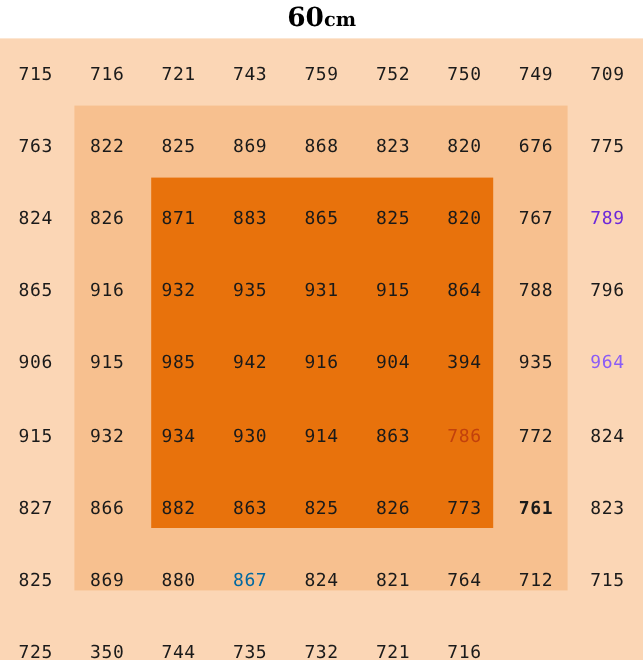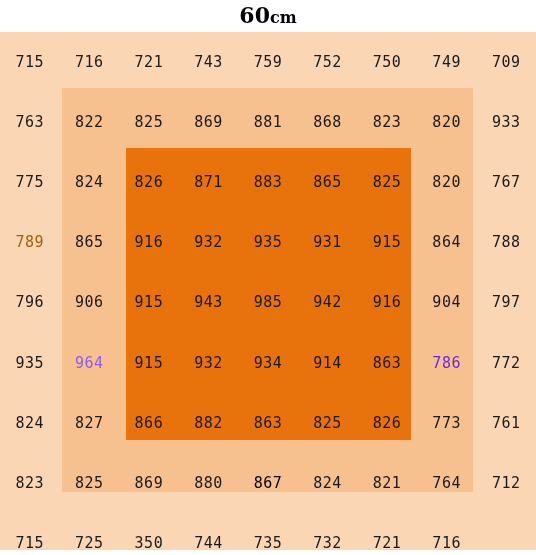--- a/index.html
+++ b/index.html
@@ -80,75 +80,74 @@
     <div class="cell" style="color: rgb(26, 26, 26);">743</div>
     <div class="cell" style="color: rgb(26, 26, 26);">759</div>
     <div class="cell" style="color: rgb(26, 26, 26);">752</div>
     <div class="cell" style="color: rgb(26, 26, 26);">750</div>
     <div class="cell" style="color: rgb(26, 26, 26);">749</div>
     <div class="cell" style="color: rgb(26, 26, 26);">709</div>
     <div class="cell" style="color: rgb(26, 26, 26);">763</div>
     <div class="cell" style="color: rgb(26, 26, 26);">822</div>
     <div class="cell" style="color: rgb(26, 26, 26);">825</div>
     <div class="cell" style="color: rgb(26, 26, 26);">869</div>
-    <div class="cell" style="color: rgb(26, 26, 26);">881</div>
     <div class="cell" style="color: rgb(26, 26, 26);">868</div>
     <div class="cell" style="color: rgb(26, 26, 26);">823</div>
     <div class="cell" style="color: rgb(26, 26, 26);">820</div>
-    <div class="cell" style="color: rgb(26, 26, 26);">933</div>
+    <div class="cell" style="color: rgb(26, 26, 26);">676</div>
     <div class="cell" style="color: rgb(26, 26, 26);">775</div>
     <div class="cell" style="color: rgb(26, 26, 26);">824</div>
     <div class="cell" style="color: rgb(26, 26, 26);">826</div>
     <div class="cell" style="color: rgb(26, 26, 26);">871</div>
     <div class="cell" style="color: rgb(26, 26, 26);">883</div>
     <div class="cell" style="color: rgb(26, 26, 26);">865</div>
     <div class="cell" style="color: rgb(26, 26, 26);">825</div>
     <div class="cell" style="color: rgb(26, 26, 26);">820</div>
     <div class="cell" style="color: rgb(26, 26, 26);">767</div>
-    <div class="cell" style="color: #a16207;">789</div>
+    <div class="cell" style="color: #6d28d9;">789</div>
     <div class="cell" style="color: rgb(26, 26, 26);">865</div>
     <div class="cell" style="color: rgb(26, 26, 26);">916</div>
     <div class="cell" style="color: rgb(26, 26, 26);">932</div>
     <div class="cell" style="color: rgb(26, 26, 26);">935</div>
     <div class="cell" style="color: rgb(26, 26, 26);">931</div>
     <div class="cell" style="color: rgb(26, 26, 26);">915</div>
     <div class="cell" style="color: rgb(26, 26, 26);">864</div>
     <div class="cell" style="color: rgb(26, 26, 26);">788</div>
     <div class="cell" style="color: rgb(26, 26, 26);">796</div>
     <div class="cell" style="color: rgb(26, 26, 26);">906</div>
     <div class="cell" style="color: rgb(26, 26, 26);">915</div>
-    <div class="cell" style="color: rgb(26, 26, 26);">943</div>
     <div class="cell" style="color: rgb(26, 26, 26);">985</div>
     <div class="cell" style="color: rgb(26, 26, 26);">942</div>
     <div class="cell" style="color: rgb(26, 26, 26);">916</div>
     <div class="cell" style="color: rgb(26, 26, 26);">904</div>
-    <div class="cell" style="color: rgb(26, 26, 26);">797</div>
+    <div class="cell" style="color: rgb(26, 26, 26);">394</div>
     <div class="cell" style="color: rgb(26, 26, 26);">935</div>
     <div class="cell" style="color: #8b5cf6;">964</div>
     <div class="cell" style="color: rgb(26, 26, 26);">915</div>
     <div class="cell" style="color: rgb(26, 26, 26);">932</div>
     <div class="cell" style="color: rgb(26, 26, 26);">934</div>
+    <div class="cell" style="color: rgb(26, 26, 26);">930</div>
     <div class="cell" style="color: rgb(26, 26, 26);">914</div>
     <div class="cell" style="color: rgb(26, 26, 26);">863</div>
-    <div class="cell" style="color: #6d28d9;">786</div>
+    <div class="cell" style="color: #c2410c;">786</div>
     <div class="cell" style="color: rgb(26, 26, 26);">772</div>
     <div class="cell" style="color: rgb(26, 26, 26);">824</div>
     <div class="cell" style="color: rgb(26, 26, 26);">827</div>
     <div class="cell" style="color: rgb(26, 26, 26);">866</div>
     <div class="cell" style="color: rgb(26, 26, 26);">882</div>
     <div class="cell" style="color: rgb(26, 26, 26);">863</div>
     <div class="cell" style="color: rgb(26, 26, 26);">825</div>
     <div class="cell" style="color: rgb(26, 26, 26);">826</div>
     <div class="cell" style="color: rgb(26, 26, 26);">773</div>
-    <div class="cell" style="color: rgb(26, 26, 26);">761</div>
+    <div class="cell" style="color: rgb(26, 26, 26); font-weight: bold;">761</div>
     <div class="cell" style="color: rgb(26, 26, 26);">823</div>
     <div class="cell" style="color: rgb(26, 26, 26);">825</div>
     <div class="cell" style="color: rgb(26, 26, 26);">869</div>
     <div class="cell" style="color: rgb(26, 26, 26);">880</div>
-    <div class="cell" style="color: #000000;">867</div>
+    <div class="cell" style="color: #0369a1;">867</div>
     <div class="cell" style="color: rgb(26, 26, 26);">824</div>
     <div class="cell" style="color: rgb(26, 26, 26);">821</div>
     <div class="cell" style="color: rgb(26, 26, 26);">764</div>
     <div class="cell" style="color: rgb(26, 26, 26);">712</div>
     <div class="cell" style="color: rgb(26, 26, 26);">715</div>
     <div class="cell" style="color: rgb(26, 26, 26);">725</div>
     <div class="cell" style="color: rgb(26, 26, 26);">350</div>
     <div class="cell" style="color: rgb(26, 26, 26);">744</div>
     <div class="cell" style="color: rgb(26, 26, 26);">735</div>
     <div class="cell" style="color: rgb(26, 26, 26);">732</div>

